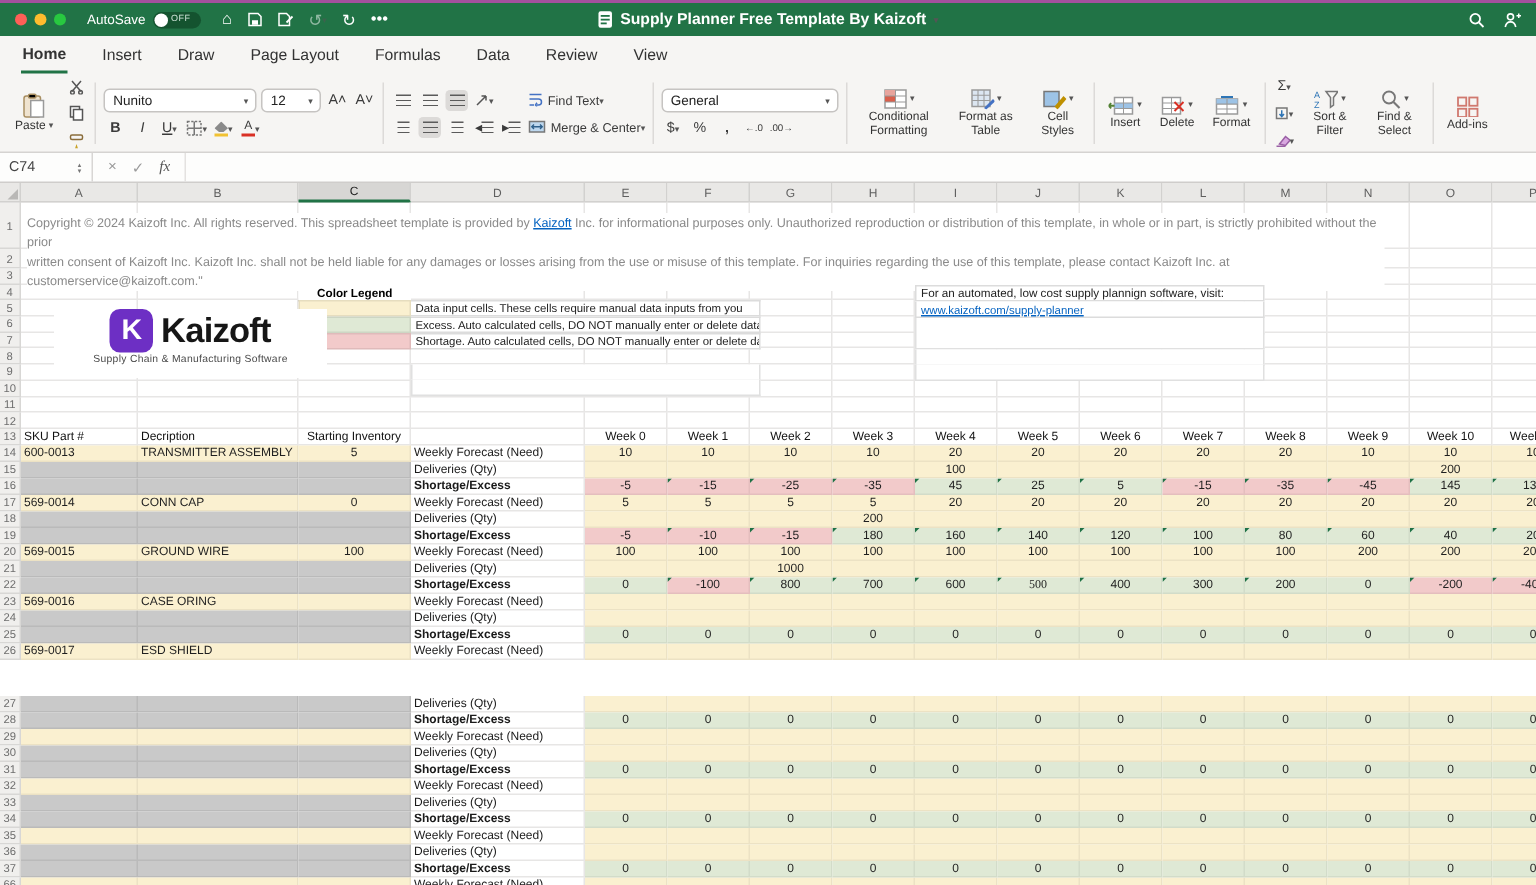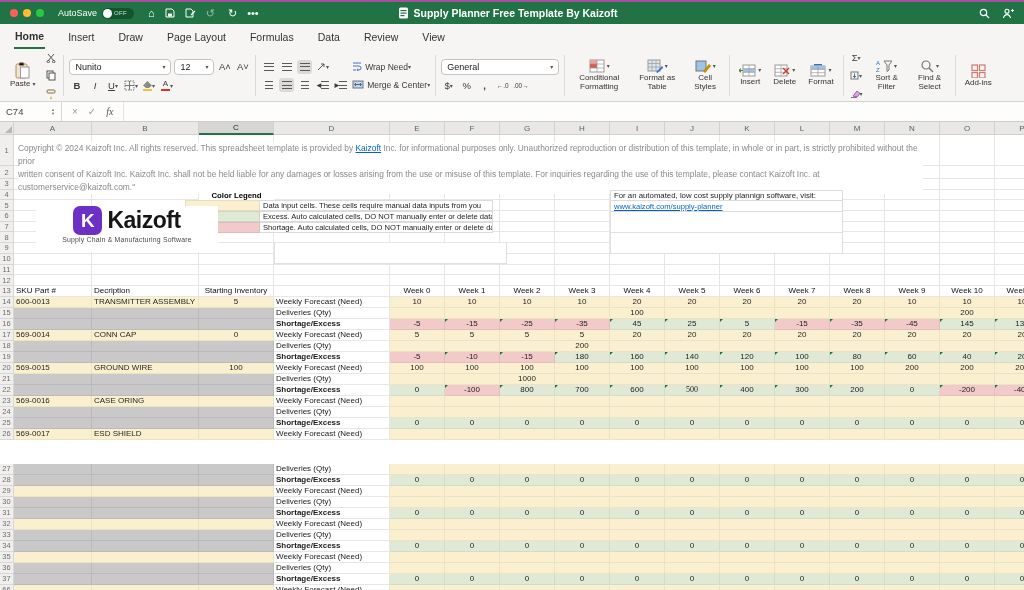--- a/index.html
+++ b/index.html
@@ -69,21 +69,21 @@
 .grayc{background:var(--blank,#c9c9c9);border-color:rgba(0,0,0,.07)}
 .pos{background:var(--excess,#dfe9d5);border-color:rgba(0,0,0,.055)}
 .neg{background:var(--shortage,#f2caca);border-color:rgba(0,0,0,.055)}
 .rel{position:relative}
 .flag{position:absolute;left:0;top:0;width:0;height:0;border-top:3.5px solid #1e7145;border-right:3.5px solid transparent}
 
 .ovl{position:absolute;z-index:3}
 .copyr{left:18px;top:20px;width:905px;background:#fff;font-size:8.4px;line-height:13px;color:#8a8a8a}
 .copyr .lk{color:#0563c1;text-decoration:underline}
 .lgtitle{left:199px;top:68px;width:75px;height:11px;font-size:7.8px;font-weight:bold;display:flex;align-items:center;justify-content:center;border-bottom:1px solid #9a9a9a;background:#fff}
-.legend-row{left:185px;width:308px;height:10.7px;display:flex}
+.legend-row{left:199px;width:308px;height:10.7px;display:flex}
 .legend-row .sw{width:75px;height:100%;border:1px solid rgba(0,0,0,.08)}
 .legend-row .lt{flex:1;background:#fff;border:1px solid #dcdcdc;border-left:none;font-size:7.6px;display:flex;align-items:center;padding:0 3px;white-space:nowrap;overflow:hidden;color:#222}
 .lr0{top:78px}.lr1{top:89px}.lr2{top:100px}.lr3{top:110px}
 .lgext{left:274px;width:233px;height:10.7px;background:#fff;border:1px solid #e0e0e0;border-top:none}
 .le0{top:121px}.le1{top:131px}
 .promo{left:610px;width:233px;background:#fff;border:1px solid #dcdcdc}
 .promot{top:68px;height:11px;font-size:7.8px;display:flex;align-items:center;padding:0 3px;color:#222;white-space:nowrap}
 .promol{top:79px;height:11px;font-size:7.6px;display:flex;align-items:center;padding:0 3px;color:#0563c1;text-decoration:underline;border-top:none}
 .pe{background:#fff;border:1px solid #e0e0e0;border-top:none;left:610px;width:233px;height:10.7px}
 .pe0{top:90px}.pe1{top:100px}.pe2{top:111px}.pe3{top:121px}
@@ -291,21 +291,21 @@
           </span>
         <span class="ib">◂<span class="lines sh"></span></span>
         <span class="ib">▸<span class="lines sh"></span></span>
       </div>
     </div>
     <div class="colstack">
       <div class="rowline">
         <span class="ib"><svg width="10" height="9" viewBox="0 0 10 9">
               <path d="M1 1h8M1 4h6a2 2 0 010 4H6M1 8h3" fill="none" stroke="#4472c4"></path>
               <path d="M6 6.5L5 8l1 1.2" fill="none" stroke="#4472c4"></path>
-            </svg>&nbsp;<span style="font-size:8.5px">Wrap Need</span><span class="car">▾</span></span>
+            </svg>&nbsp;<span style="font-size:8.5px">Find Text</span><span class="car">▾</span></span>
       </div>
       <div class="rowline">
         <span class="ib"><svg width="12" height="9" viewBox="0 0 12 9">
               <rect x="1" y="1" width="10" height="7" fill="#bdd7ee" stroke="#777"></rect>
               <path d="M3 4.5h6M4 3l-1.5 1.5L4 6M8 3l1.5 1.5L8 6" fill="none" stroke="#2e5f8a" stroke-width=".9"></path>
             </svg>&nbsp;<span style="font-size:8.5px">Merge &amp; Center</span><span class="car">▾</span></span>
       </div>
     </div>
   </div>
   <div class="rdiv"></div>

